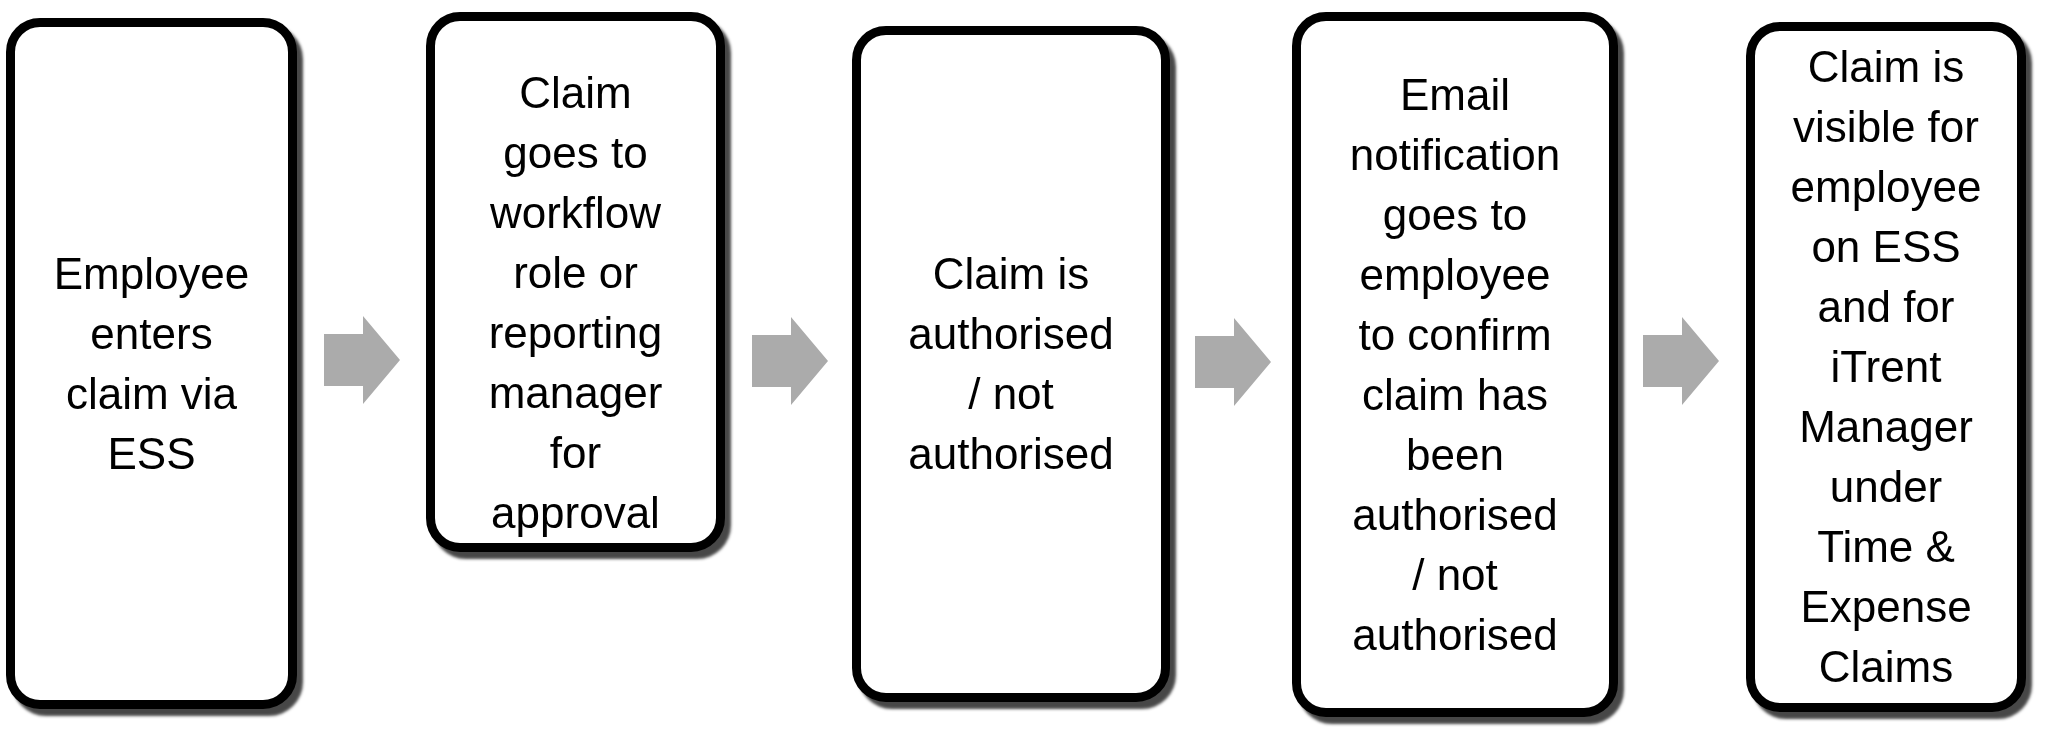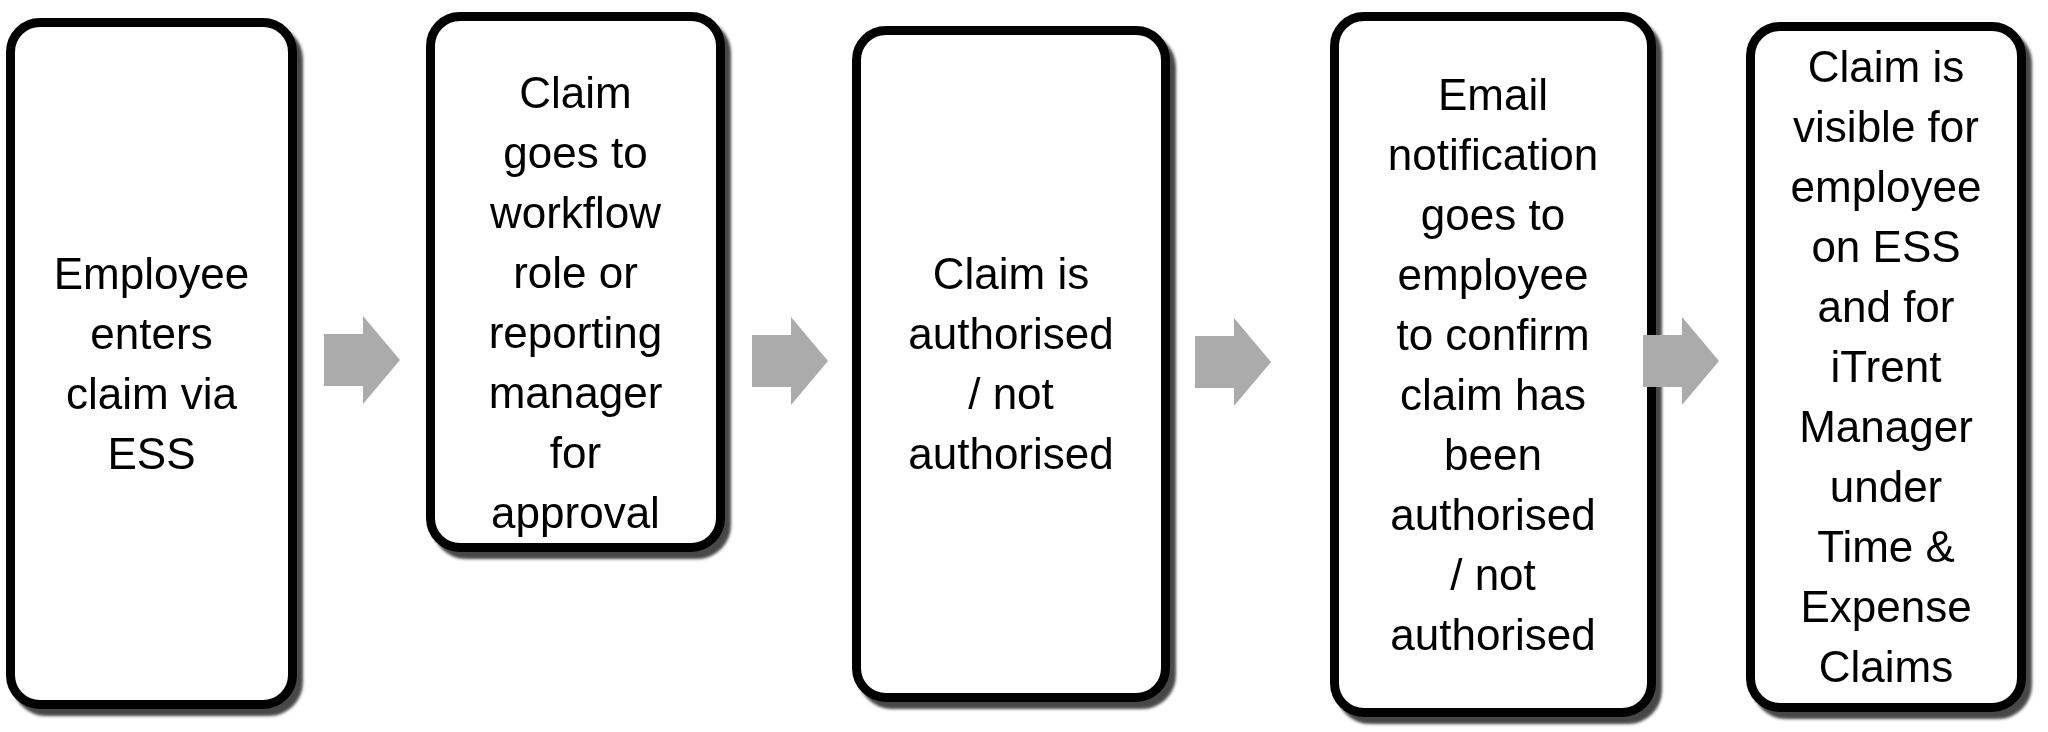--- a/index.html
+++ b/index.html
@@ -37,21 +37,21 @@
   }
   .flow-arrow {
     position: absolute;
     width: 76px;
     height: 88px;
   }
   
   #box-1 { left: 6px;    top: 18px; width: 291px; height: 691px; }
   #box-2 { left: 426px;  top: 12px; width: 299px; height: 540px; align-items: flex-end; }
   #box-3 { left: 852px;  top: 26px; width: 318px; height: 676px; }
-  #box-4 { left: 1292px; top: 12px; width: 326px; height: 705px; margin-left: 38px; }
+  #box-4 { left: 1292px; top: 12px; width: 326px; height: 705px; }
   #box-5 { left: 1746px; top: 22px; width: 280px; height: 690px; }
   #arrow-1 { left: 324px;  top: 316px; }
   #arrow-2 { left: 752px;  top: 317px; }
   #arrow-3 { left: 1195px; top: 318px; }
   #arrow-4 { left: 1643px; top: 317px; }
 </style>
 </head>
 <body>
 
 <div class="canvas">

